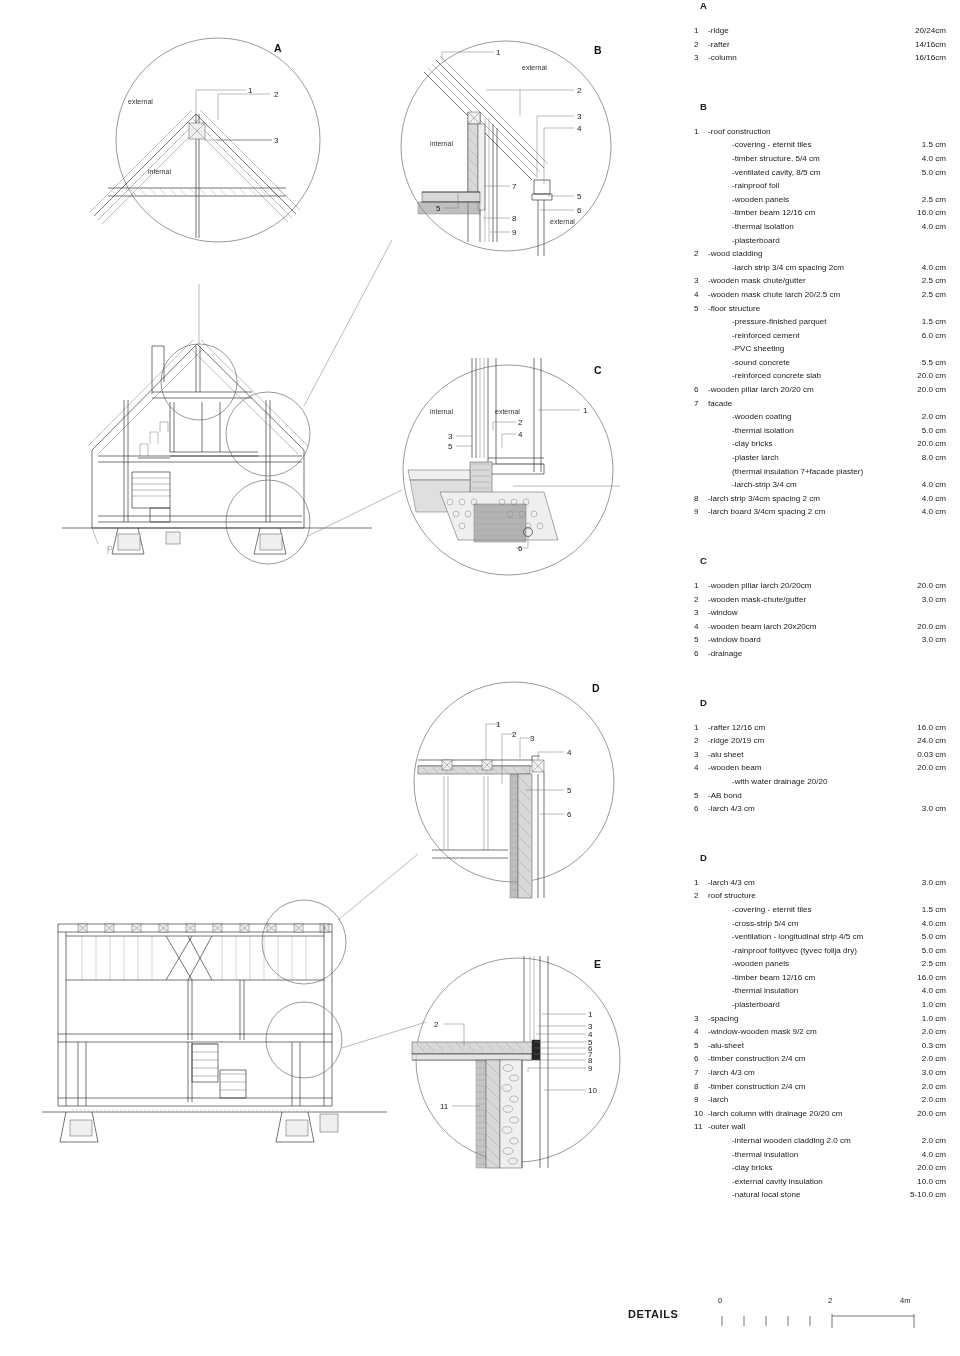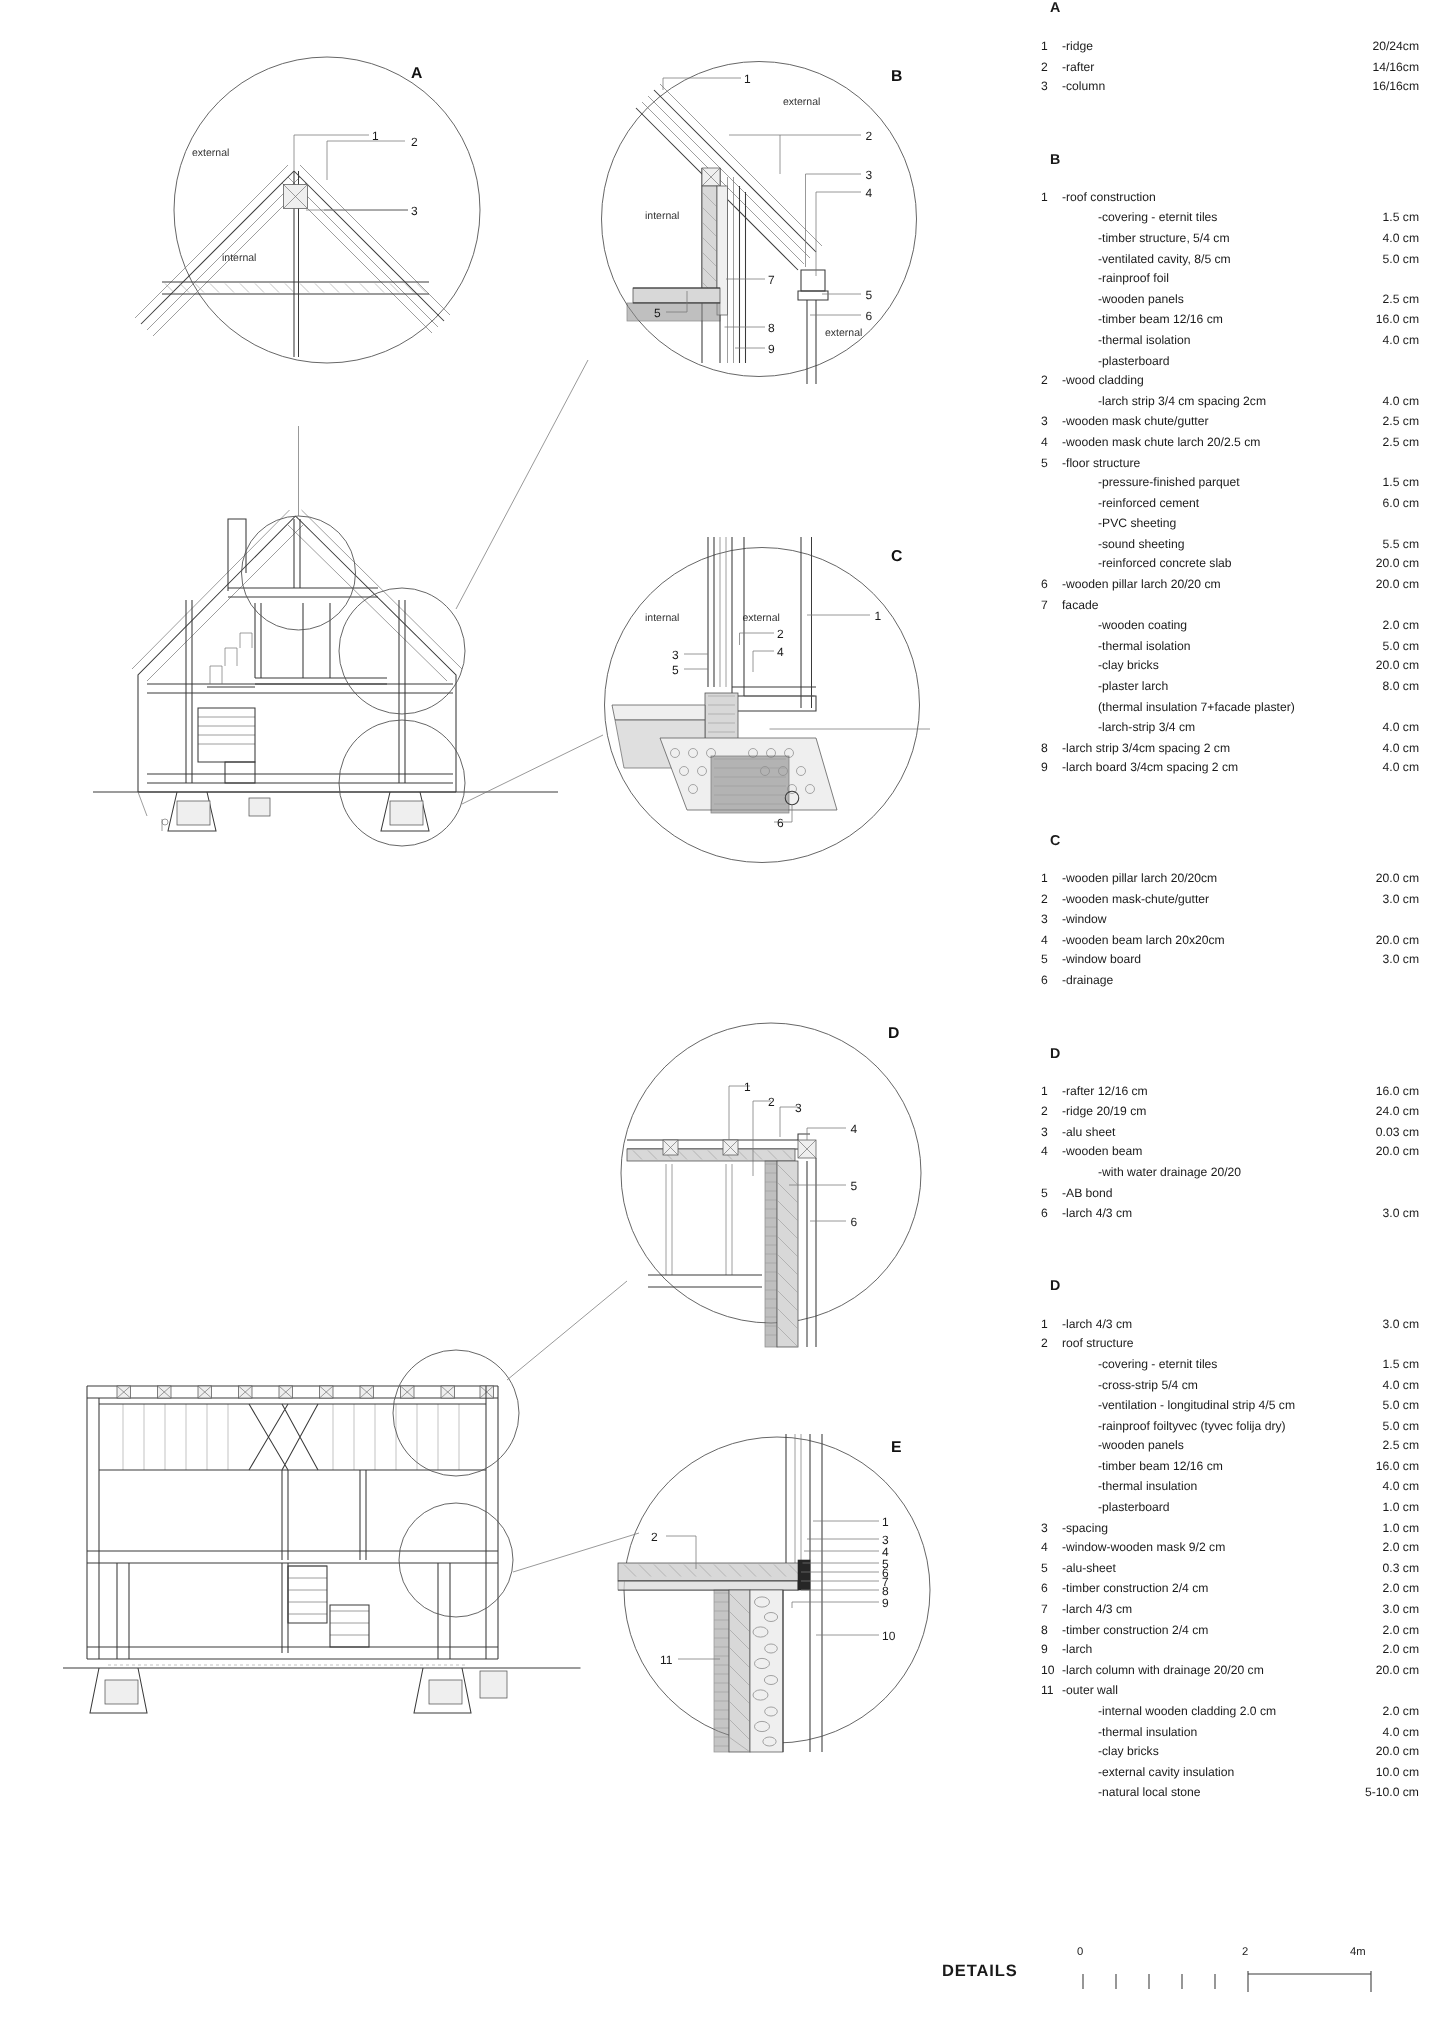--- a/index.html
+++ b/index.html
@@ -489,21 +489,21 @@
             <span class="lg-lab">-reinforced cement</span>
             <span class="lg-val">6.0 cm</span>
           </div>
           <div class="lg-row sub">
             <span class="lg-num"></span>
             <span class="lg-lab">-PVC sheeting</span>
             <span class="lg-val"></span>
           </div>
           <div class="lg-row sub">
             <span class="lg-num"></span>
-            <span class="lg-lab">-sound sheeting</span>
+            <span class="lg-lab">-sound concrete</span>
             <span class="lg-val">5.5 cm</span>
           </div>
           <div class="lg-row sub">
             <span class="lg-num"></span>
             <span class="lg-lab">-reinforced concrete slab</span>
             <span class="lg-val">20.0 cm</span>
           </div>
           <div class="lg-row">
             <span class="lg-num">6</span>
             <span class="lg-lab">-wooden pillar larch 20/20 cm</span>

